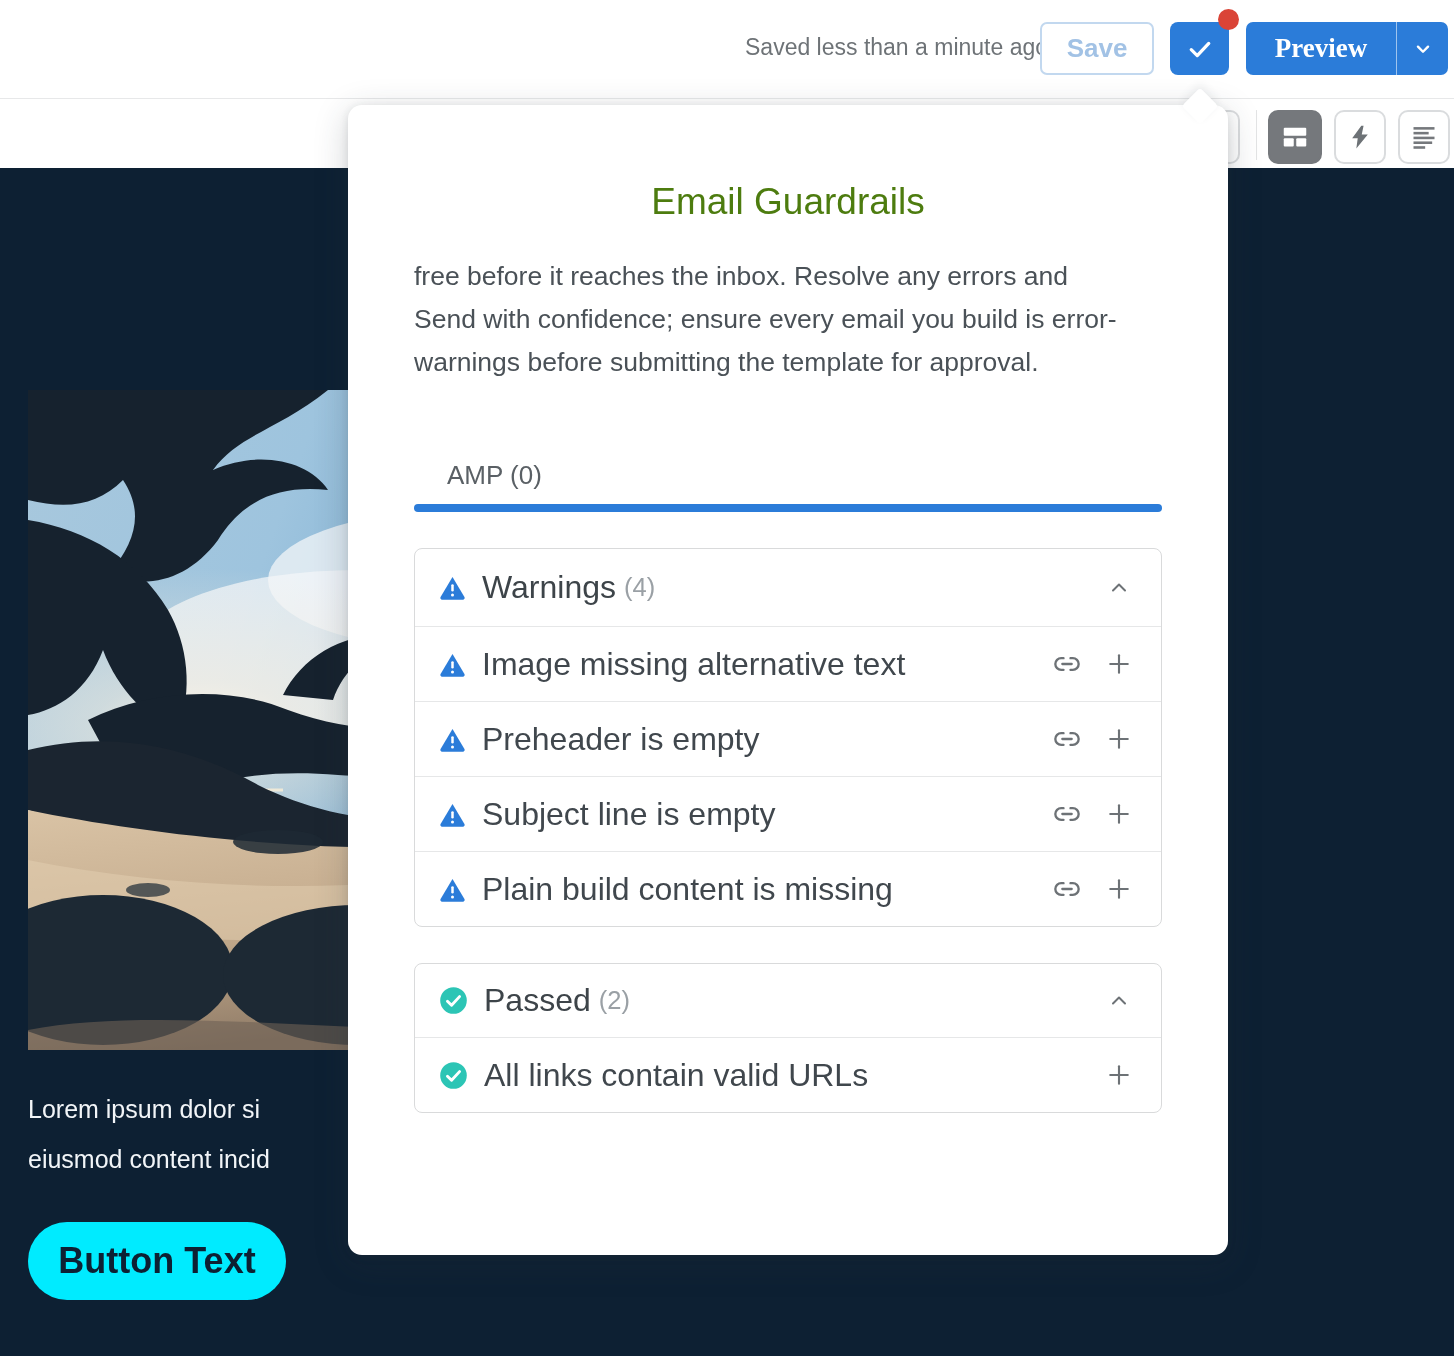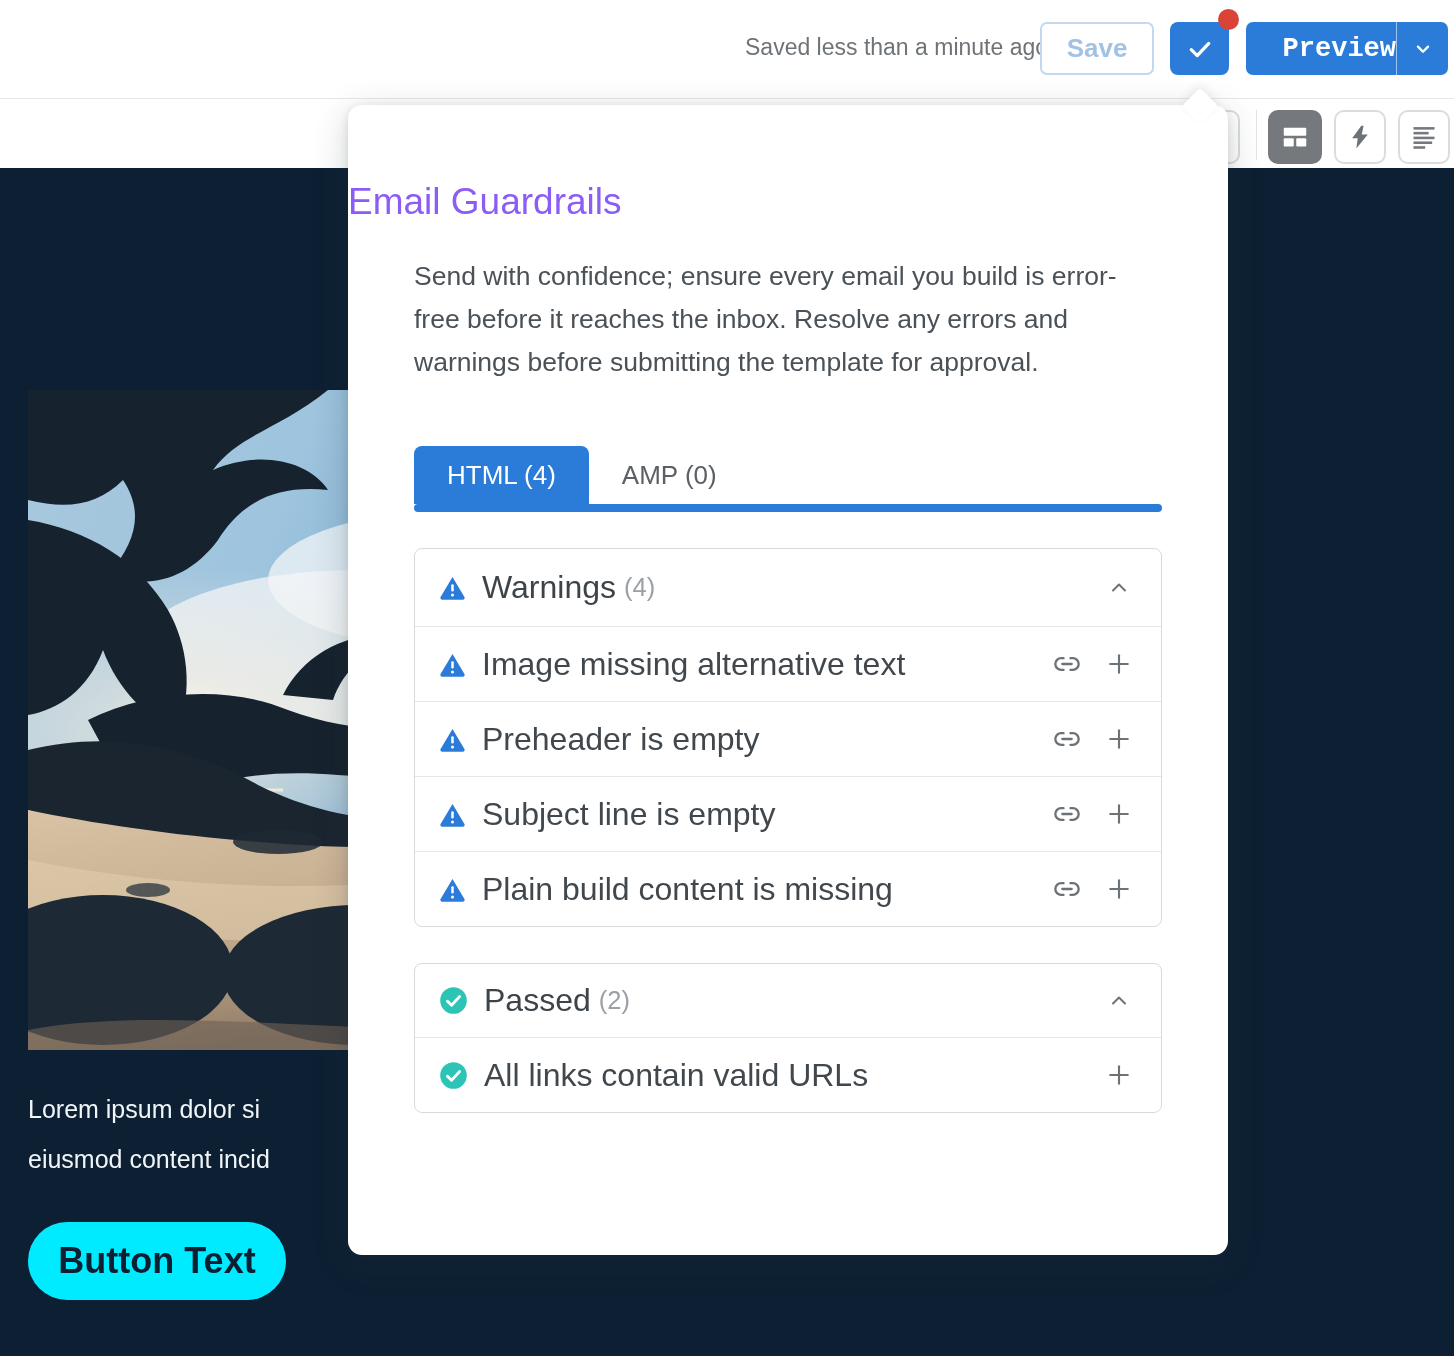--- a/index.html
+++ b/index.html
@@ -6,21 +6,21 @@
   html,body { width:1454px; height:1356px; overflow:hidden; }
   body { font-family:"Liberation Sans", sans-serif; position:relative; background:#fff; }
 
   
   .topbar { position:absolute; left:0; top:0; width:1454px; height:99px; background:#fff; border-bottom:1px solid #e7e8e9; z-index:5; }
   .saved-status { position:absolute; left:745px; top:34px; font-size:23px; color:#6e7377; }
   .save-btn { position:absolute; left:1040px; top:22px; width:114px; height:53px; background:#fff; border:2px solid #c2d8ef; border-radius:7px; color:#a2c2e5; font-size:26px; font-weight:600; display:flex; align-items:center; justify-content:center; cursor:pointer;text-align:right; }
   .check-btn { position:absolute; left:1170px; top:22px; width:59px; height:53px; background:var(--blue); border:none; border-radius:8px; display:flex; align-items:center; justify-content:center; cursor:pointer; }
   .red-dot { position:absolute; left:1218px; top:9px; width:21px; height:21px; border-radius:50%; background:#da4437; z-index:6; }
   .preview-group { position:absolute; left:1246px; top:22px; height:53px; display:flex; border-radius:7px; overflow:hidden; }
-  .preview-btn { width:150px; height:53px; background:var(--blue); color:#fff; border:none; font-size:27px; font-weight:600; font-family:Liberation Mono, monospace; cursor:pointer;text-align:right; }
+  .preview-btn { width:150px; height:53px; background:var(--blue); color:#fff; border:none; font-size:27px; font-weight:600; font-family:Liberation Serif, serif; cursor:pointer; }
   .preview-caret-btn { width:52px; height:53px; background:var(--blue); border:none; border-left:1px solid rgba(255,255,255,.55); display:flex; align-items:center; justify-content:center; cursor:pointer; }
 
   
   .toolbar-row { position:absolute; left:0; top:100px; width:1454px; height:68px; background:#fff; z-index:4; }
   .tb-btn { position:absolute; top:10px; height:54px; border-radius:10px; background:#fff; border:2px solid #dadcde; display:flex; align-items:center; justify-content:center; cursor:pointer; }
   .tb-btn.active { background:#75787c; border-color:#75787c; }
   .tb-partial { left:1158px; width:82px; }
   .tb-divider { position:absolute; left:1256px; top:10px; width:1px; height:50px; background:#e3e4e5; }
   .tb-layout { left:1268px; width:54px; }
   .tb-bolt { left:1334px; width:52px; }
@@ -31,21 +31,21 @@
   .sel-line { position:absolute; left:0; width:1454px; height:11px; background:#8fb9ea; border-top:2px solid #c9dcf4; border-bottom:2px solid #c9dcf4; }
   .sel-line.top { top:168px; }
   .sel-line.bottom { top:1177px; height:9px; }
   .hero-image { position:absolute; left:28px; top:222px; width:620px; height:660px; display:block; }
   .lorem { position:absolute; left:28px; top:916px; color:#f2f5f8; font-size:25px; line-height:50px; white-space:nowrap; }
   .cta-button { position:absolute; left:28px; top:1054px; width:258px; height:78px; border:none; border-radius:40px; background:var(--cyan); color:var(--navy); font-size:36px; font-weight:700; font-family:inherit; cursor:pointer; }
 
   
   .popover { position:absolute; left:348px; top:105px; width:880px; height:1150px; background:#fff; border-radius:14px; box-shadow:0 8px 34px rgba(40,50,60,.22), 0 2px 8px rgba(40,50,60,.12); z-index:10; }
   .caret { position:absolute; left:839px; top:-12px; width:26px; height:26px; background:#fff; transform:rotate(45deg); border-radius:4px; box-shadow:-3px -3px 8px rgba(40,50,60,.08); }
-  .pop-title { position:absolute; left:0; top:76px; width:880px; text-align:left; font-size:37px; color:#8b5cf6; font-weight:400; }
+  .pop-title { position:absolute; left:0; top:76px; width:880px; text-align:center; font-size:37px; color:#4d7c0f; font-weight:400; }
   .pop-desc { position:absolute; left:66px; top:150px; font-size:26.5px; line-height:43px; color:#4a5157; }
   .pop-desc div { white-space:nowrap; }
 
   .tabs { position:absolute; left:66px; top:341px; width:748px; }
   .tab-row { display:flex; align-items:flex-end; height:58px; }
   .tab { height:58px; display:flex; align-items:center; padding:0 33px; font-size:26px; color:#5a6065; cursor:pointer; }
   .tab.active { background:var(--blue); color:#fff; border-radius:8px 8px 0 0; }
   .tab-underline { width:748px; height:8px; background:var(--blue); border-radius:5px; }
 
   .check-card { position:absolute; left:66px; width:748px; background:#fff; border:1px solid #d9dadb; border-radius:8px; overflow:hidden; }
@@ -196,28 +196,27 @@
 </div>
 <div class="sel-line top"></div>
 <div class="sel-line bottom"></div>
 
 <div class="popover">
   <div class="caret"></div>
 
   <div class="pop-title">Email Guardrails</div>
 
   <div class="pop-desc">
+    <div>free before it reaches the inbox. Resolve any errors and</div>
     <div>Send with confidence; ensure every email you build is error-</div>
-    <div>free before it reaches the inbox. Resolve any errors and</div>
     <div>warnings before submitting the template for approval.</div>
   </div>
 
   <div class="tabs">
     <div class="tab-row">
-      <div class="tab active">HTML (4)</div>
       <div class="tab">AMP (0)</div>
     </div>
     <div class="tab-underline"></div>
   </div>
 
   <div class="check-card card-warnings">
     <div class="card-row card-header">
       <span class="row-icon">
         <svg width="27" height="27" viewBox="0 0 24 24">
             <path d="M12 2.6 L22.6 20.4 a1.6 1.6 0 0 1 -1.37 2.4 H2.77 a1.6 1.6 0 0 1 -1.37 -2.4 Z" fill="var(--blue)"></path>

